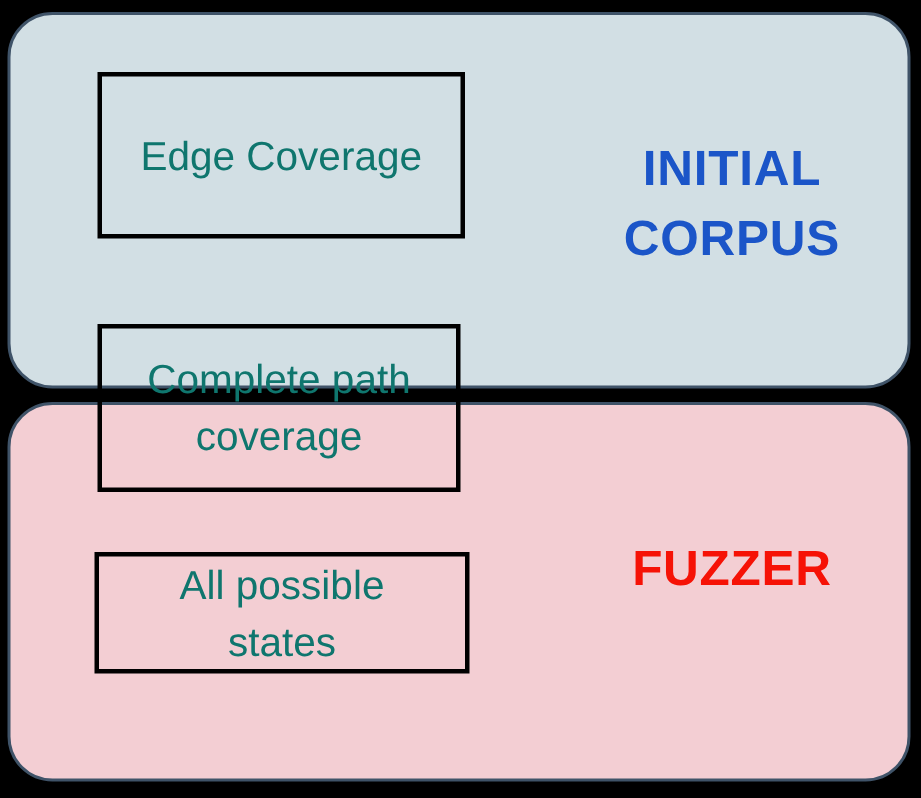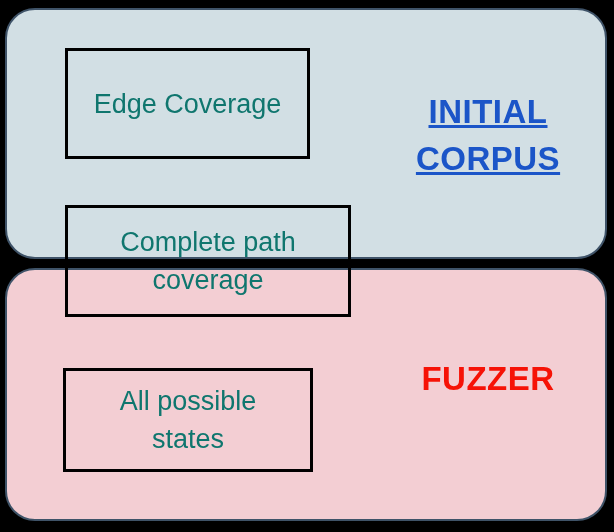--- a/index.html
+++ b/index.html
@@ -39,21 +39,20 @@
     font-weight: bold;
     font-size: 33px;
     line-height: 47px;
     letter-spacing: 0.5px;
     white-space: pre-line;
   }
   .label-initial {
     left: 368px;
     top: 88px;
     color: #1b55c8;
-    text-decoration: underline;
   }
   .label-fuzzer {
     left: 368px;
     top: 355px;
     color: #f61206;
   }
   .coverage-box {
     position: absolute;
     border: 3px solid #000000;
     box-sizing: border-box;
@@ -67,29 +66,29 @@
     line-height: 38px;
   }
   .box-edge {
     left: 65px;
     top: 48px;
     width: 245px;
     height: 111px;
   }
   .box-complete {
     left: 65px;
-    top: 205px;
-    width: 286px;
+    top: 216px;
+    width: 242px;
     height: 112px;
   }
   .box-states {
     left: 63px;
     top: 368px;
     width: 250px;
-    height: 104px;
+    height: 81px;
   }
   .box-label {
     padding: 0 18px;
   }
 </style>
 </head>
 <body>
 
 <div class="region region-initial"></div>
 

